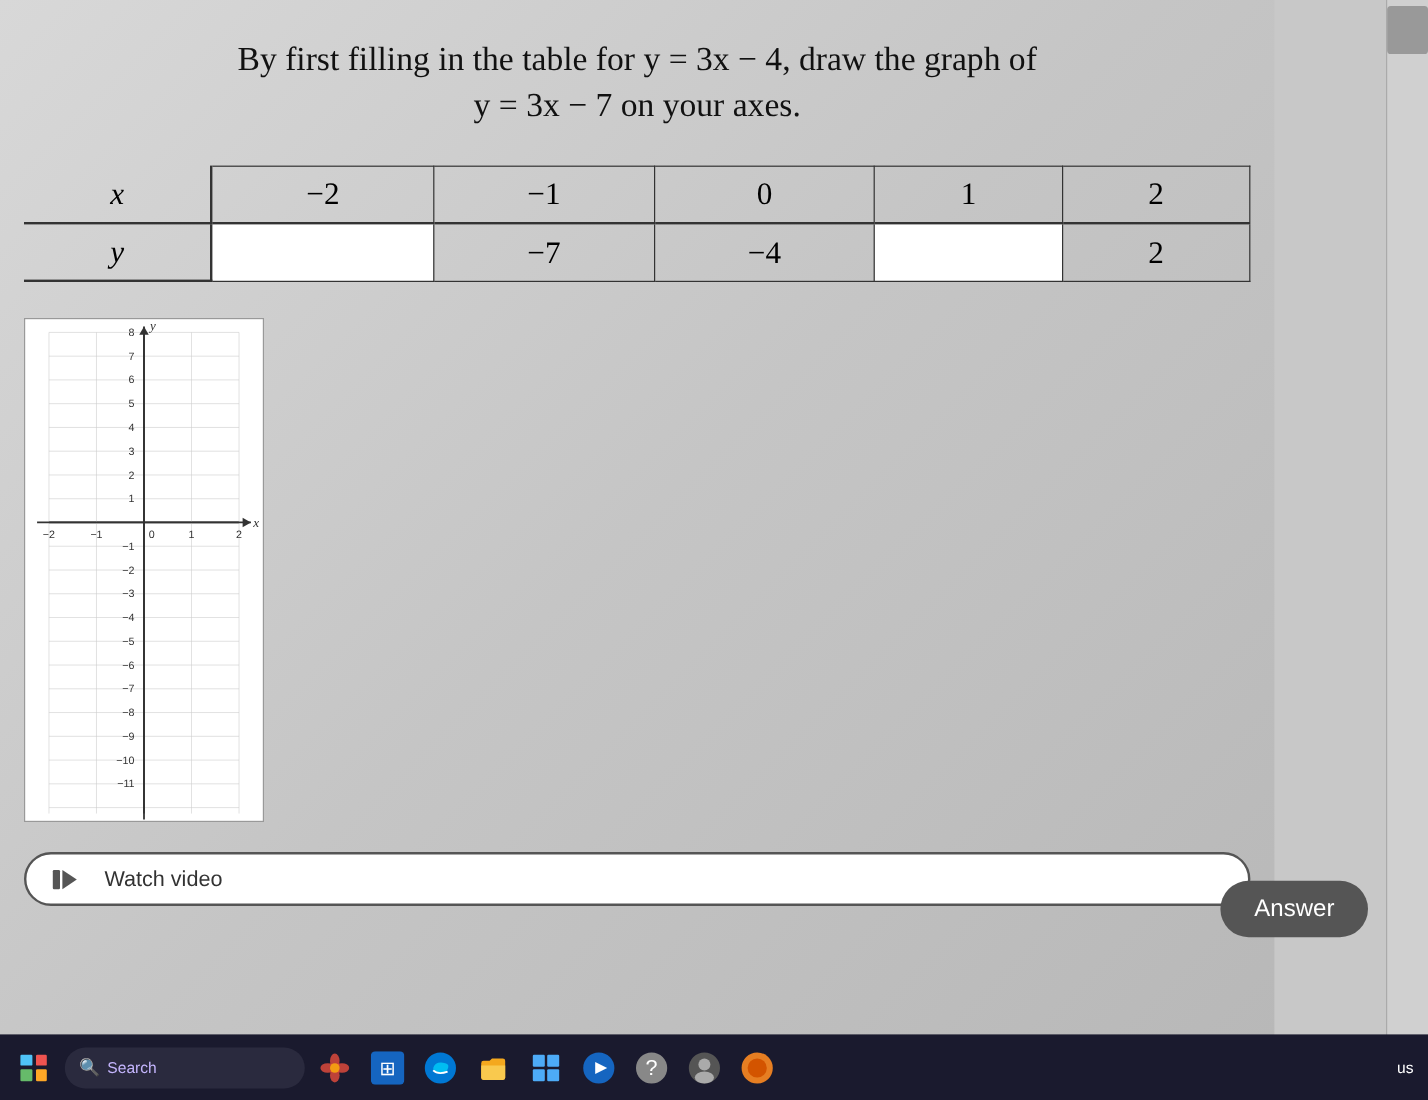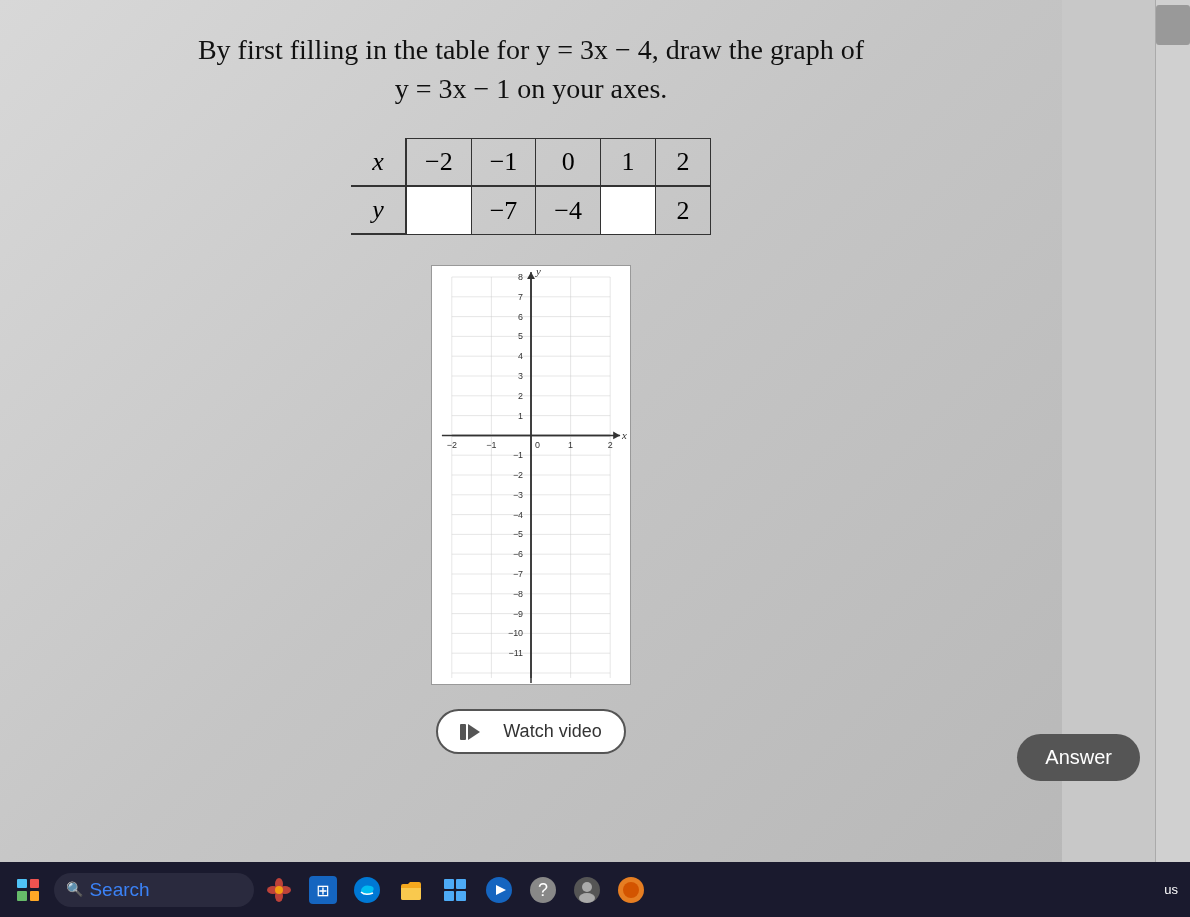--- a/index.html
+++ b/index.html
@@ -15,21 +15,20 @@
     
     .main-content {
       position: absolute;
       top: 0;
       left: 0;
       width: 1062px;
       height: 870px;
       background: linear-gradient(135deg, #d8d8d8 0%, #c5c5c5 50%, #b8b8b8 100%);
       display: flex;
       flex-direction: column;
-      align-items: center;
       padding: 30px 20px 20px 20px;
     }
 
     
     .scrollbar {
       position: absolute;
       top: 0;
       right: 0;
       width: 35px;
       height: 870px;
@@ -181,22 +180,22 @@
       padding: 5px 12px;
       gap: 6px;
       width: 200px;
       height: 34px;
     }
     .search-icon-tb {
       color: #aaa;
       font-size: 14px;
     }
     .search-text-tb {
-      color: #3b82f6;
-      font-size: 19px;
+      color: #c4b5fd;
+      font-size: 13px;
       font-family: Arial, sans-serif;
     }
     .taskbar-icon {
       width: 38px;
       height: 38px;
       display: flex;
       align-items: center;
       justify-content: center;
       cursor: pointer;
       border-radius: 4px;
@@ -220,21 +219,21 @@
       border: 1px solid #999;
     }
   </style>
 </head>
 <body>
 
 <div class="main-content">
 
   <div class="question-text">
     <div>By first filling in the table for y = 3x − 4, draw the graph of</div>
-    <div>y = 3x − 1 on your axes.</div>
+    <div>y = 3x − 7 on your axes.</div>
   </div>
 
   <table class="value-table">
     <tbody>
         <tr>
       <td class="var"><i>x</i></td>
       <td>−2</td>
       <td>−1</td>
       <td>0</td>
       <td>1</td>

